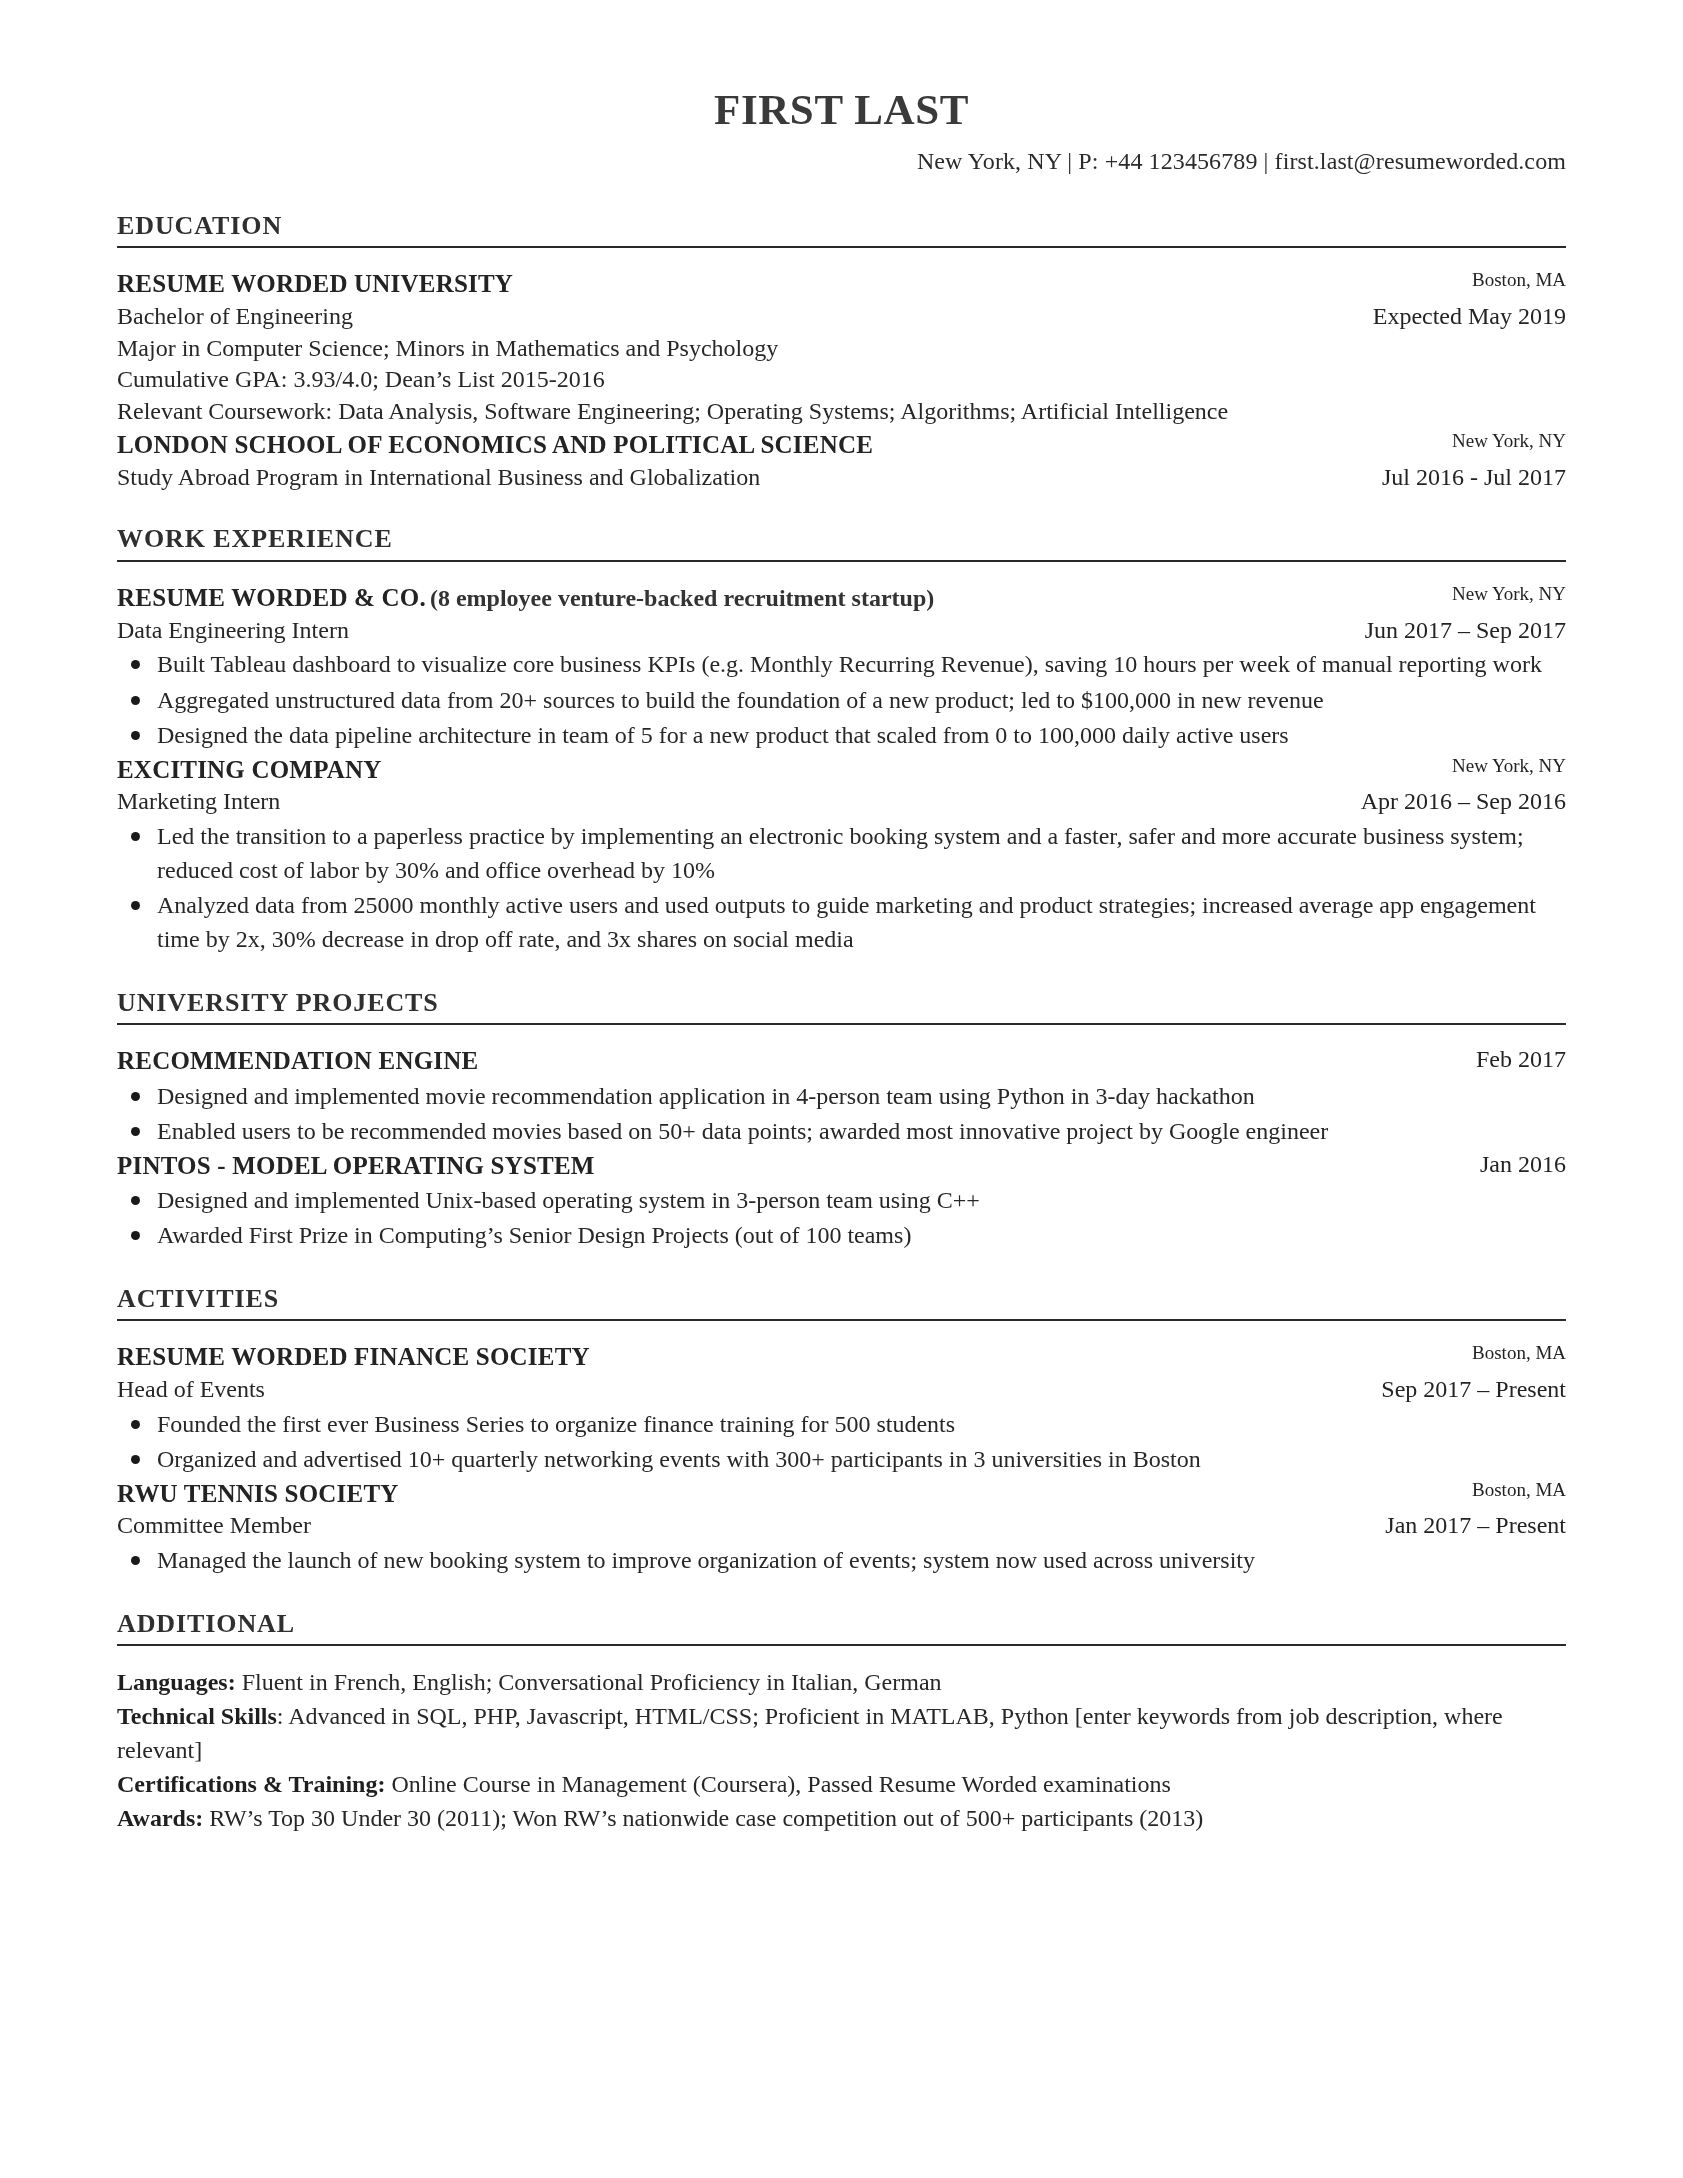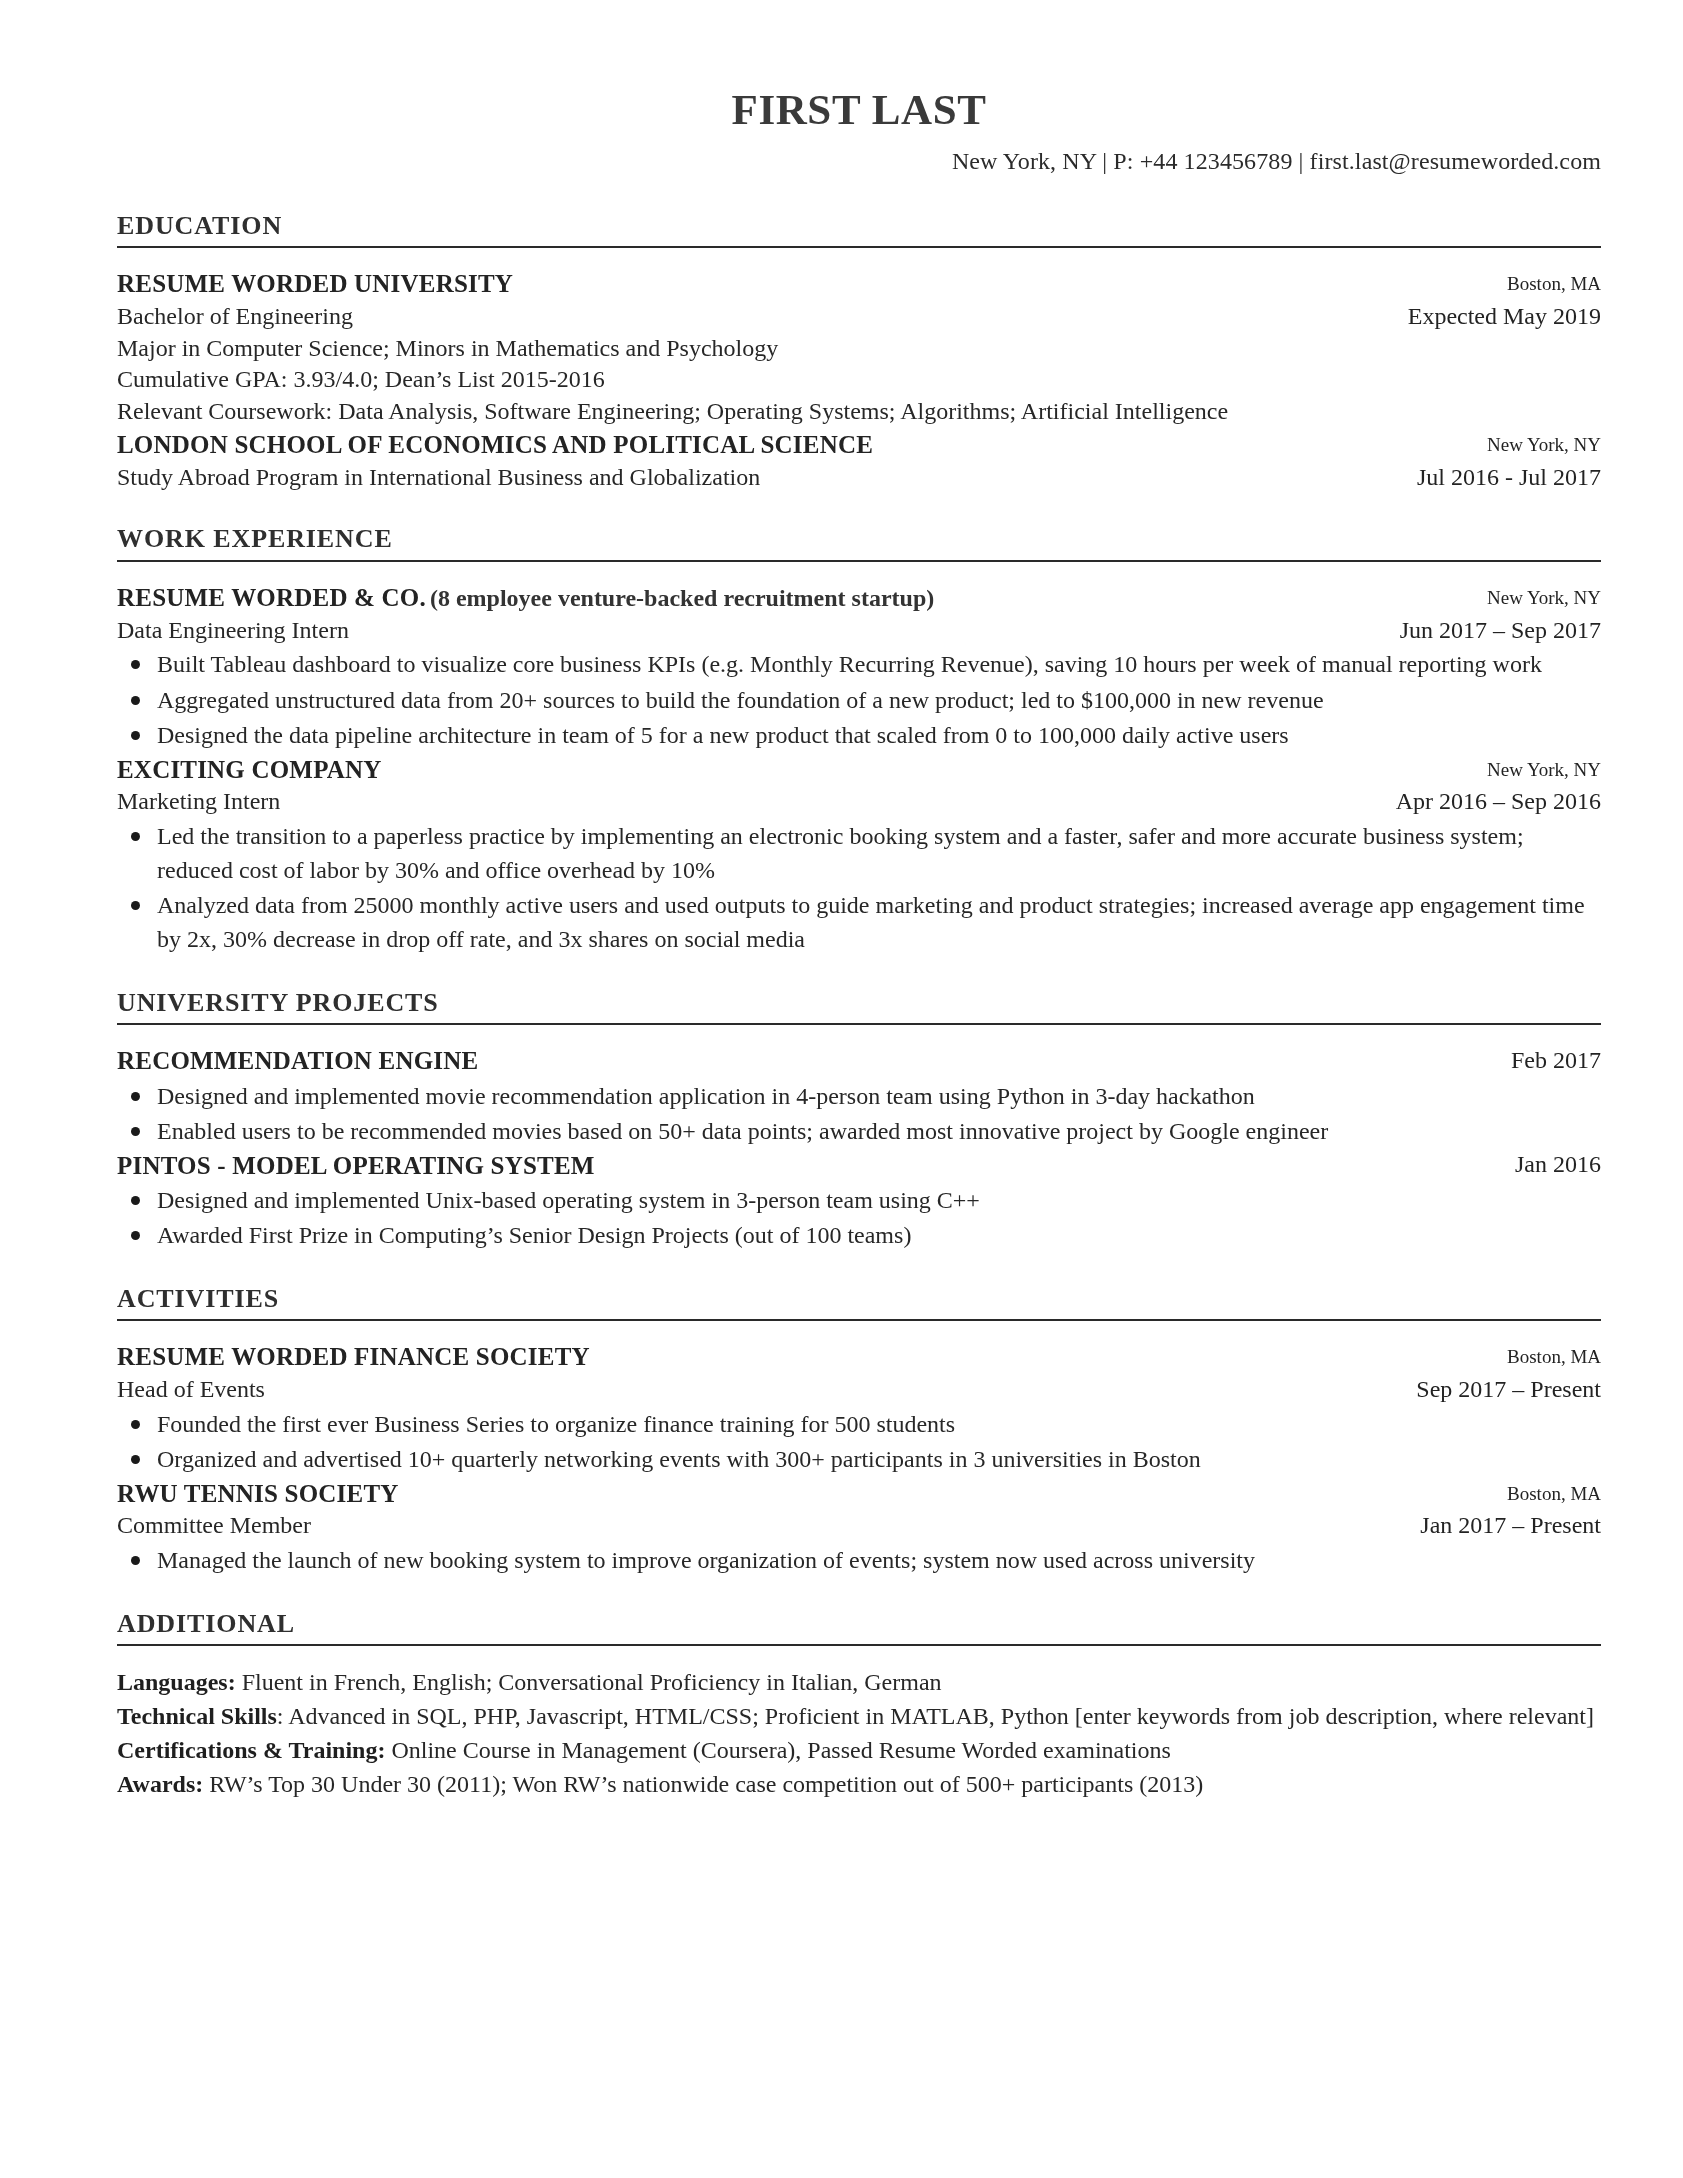--- a/index.html
+++ b/index.html
@@ -11,21 +11,21 @@
     width: 1683px;
     min-height: 2178px;
     font-family: "Liberation Serif", "DejaVu Serif", serif;
     color: #231f20;
     -webkit-font-smoothing: antialiased;
   }
   .page {
     width: 1683px;
     min-height: 2178px;
     box-sizing: border-box;
-    padding: 85px 82px 40px 117px;
+    padding: 85px 117px 40px 117px;
     background: #ffffff;
   }
 
   
   .name {
     text-align: center;
     font-size: 43px;
     font-weight: bold;
     letter-spacing: 0.6px;
     color: #3a3a3a;
@@ -58,21 +58,21 @@
     height: 0;
   }
   .section-body { padding-top: 19px; }
 
   
   .entry { margin-bottom: 0; }
   .entry + .entry { }
 
   .row {
     display: flex;
-    align-items: center;
+    align-items: flex-start;
     justify-content: space-between;
     line-height: 1.33;
   }
   .row .left  { flex: 1 1 auto; padding-right: 24px; }
   .row .right { flex: 0 0 auto; text-align: right; white-space: nowrap; }
 
   .org {
     font-size: 25px;
     font-weight: bold;
     letter-spacing: 0.2px;

